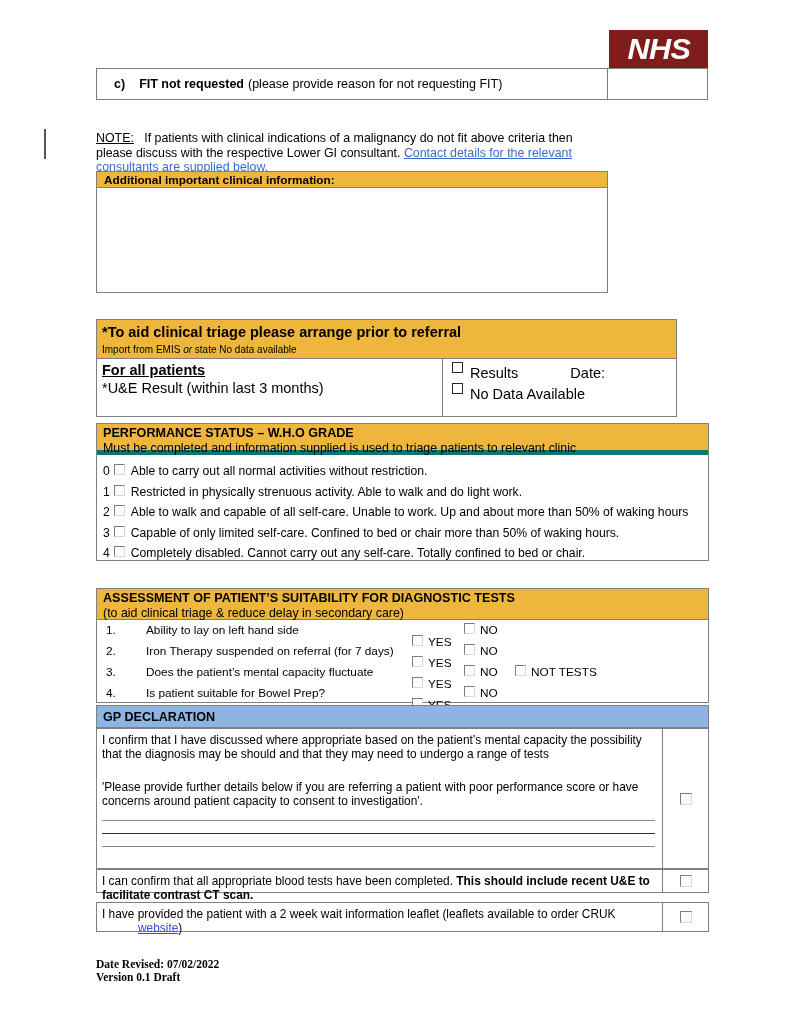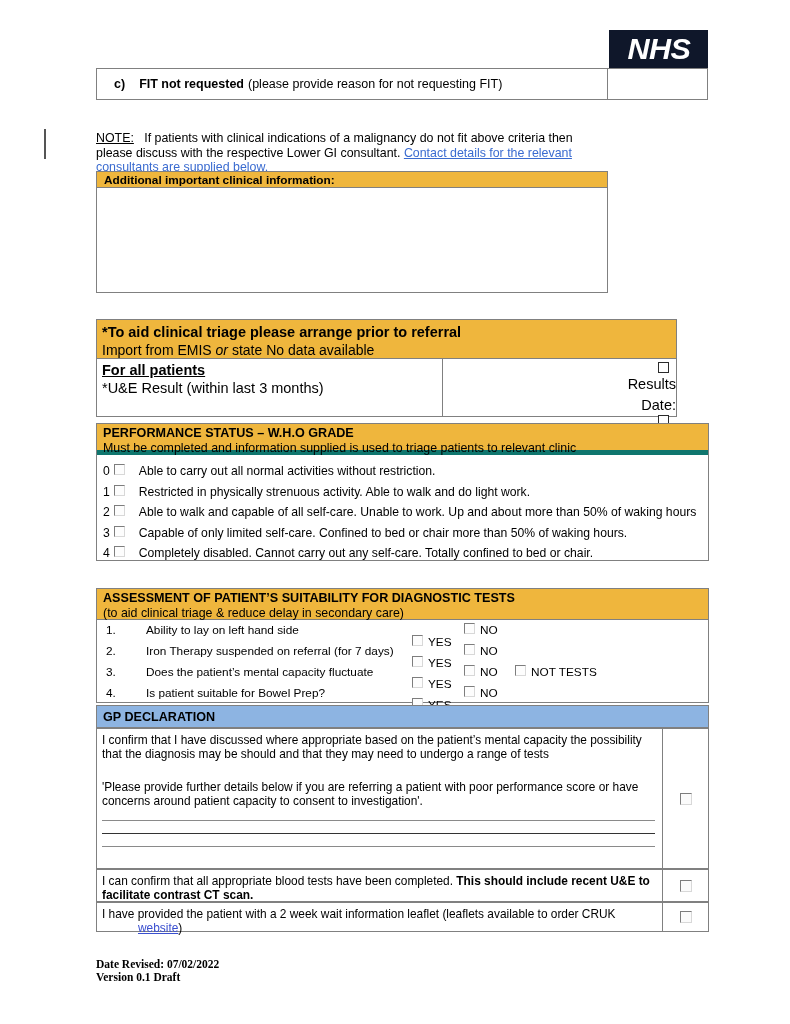--- a/index.html
+++ b/index.html
@@ -19,21 +19,21 @@
     position: absolute;
     left: 0; top: 0;
     width: 790px; height: 1024px;
   }
 
   
   .nhs-logo {
     position: absolute;
     left: 609px; top: 30px;
     width: 99px; height: 38px;
-    background: #0f172a;
+    background: #7f1d1d;
     display: flex;
     align-items: center;
     justify-content: center;
   }
   .nhs-logo .nhs-text {
     color: #ffffff;
     font-family: "Liberation Sans", sans-serif;
     font-weight: bold;
     font-style: italic;
     font-size: 30px;
@@ -128,21 +128,21 @@
     padding: 3px 0 2px 5px;
     box-sizing: border-box;
     height: 39px;
   }
   #triage-box .hdr .l1 {
     font-size: 14.5px;
     font-weight: bold;
     line-height: 18px;
   }
   #triage-box .hdr .l2 {
-    font-size: 14px;
+    font-size: 10px;
     line-height: 18px;
   }
   #triage-box .hdr .l2 em { font-style: italic; }
   #triage-box .body {
     display: flex;
     height: 58px;
   }
   #triage-box .body .left {
     width: 346px;
     padding: 2px 0 0 5px;
@@ -159,21 +159,21 @@
     font-size: 14.5px;
     line-height: 19px;
   }
   #triage-box .body .right {
     flex: 1;
     padding: 4px 0 0 9px;
     box-sizing: border-box;
     font-size: 14.5px;
     line-height: 21px;
   }
-  #triage-box .body .right .rrow { display: flex; align-items: flex-end; flex-direction: column; }
+  #triage-box .body .right .rrow { display: flex; align-items: flex-start; }
   #triage-box .body .right .date-lbl { margin-left: 52px; }
 
   
   .cb-flat {
     display: inline-block;
     width: 11px; height: 11px;
     border: 1px solid #2b2b2b;
     box-sizing: border-box;
     margin-right: 7px;
     background: #ffffff;
@@ -218,21 +218,21 @@
     font-size: 12.4px;
     line-height: 15px;
   }
   #perf-box .list { padding: 6px 0 0 6px; }
   #perf-box .prow {
     font-size: 12.2px;
     line-height: 20.5px;
     white-space: nowrap;
   }
   #perf-box .prow .num { margin-right: 4px; }
-  #perf-box .prow .txt { margin-left: 14px; }
+  #perf-box .prow .txt { margin-left: 6px; }
 
   
   #assess-box {
     left: 96px; top: 588px;
     width: 613px; height: 115px;
   }
   #assess-box .hdr {
     background: #efb63d;
     border-bottom: 1px solid #808080;
     height: 31px;
@@ -309,21 +309,21 @@
     box-sizing: border-box;
     background: #fbfbfb;
     border-top: 1px solid #7d7d7d;
     border-left: 1px solid #7d7d7d;
     border-right: 1px solid #d8d8d8;
     border-bottom: 1px solid #d8d8d8;
   }
 
   #gp-row2 {
     left: 96px; top: 869px;
-    width: 613px; height: 33px;
+    width: 613px; height: 24px;
   }
   #gp-row3 {
     left: 96px; top: 902px;
     width: 613px; height: 30px;
   }
   .gp-subrow .txtcol {
     position: absolute;
     left: 0; top: 0; bottom: 0; right: 46px;
     padding: 4px 7px 0 5px;
     box-sizing: border-box;

